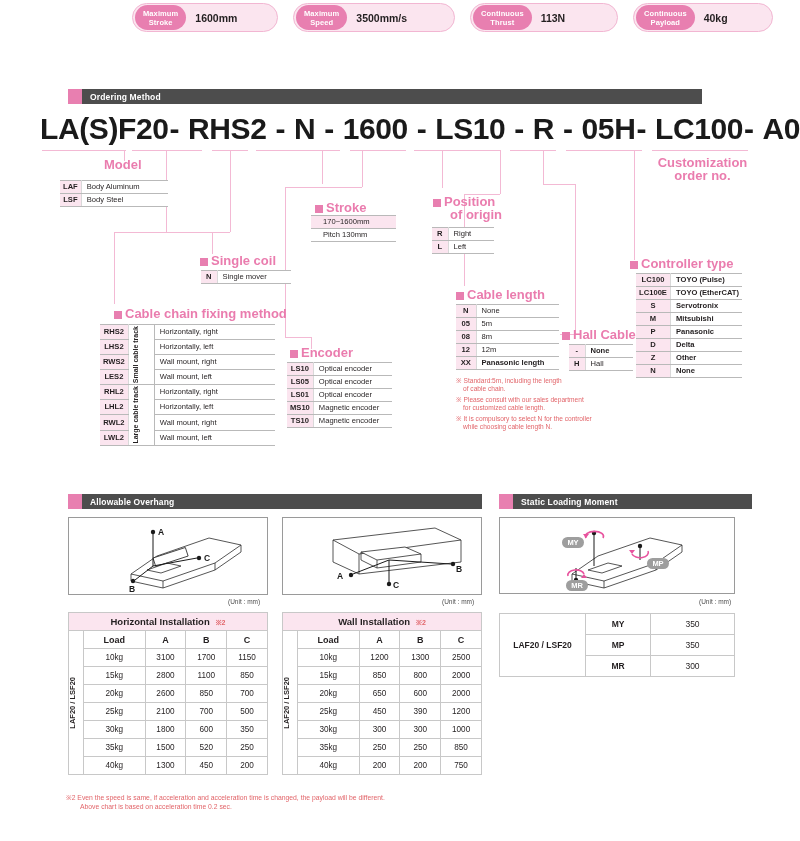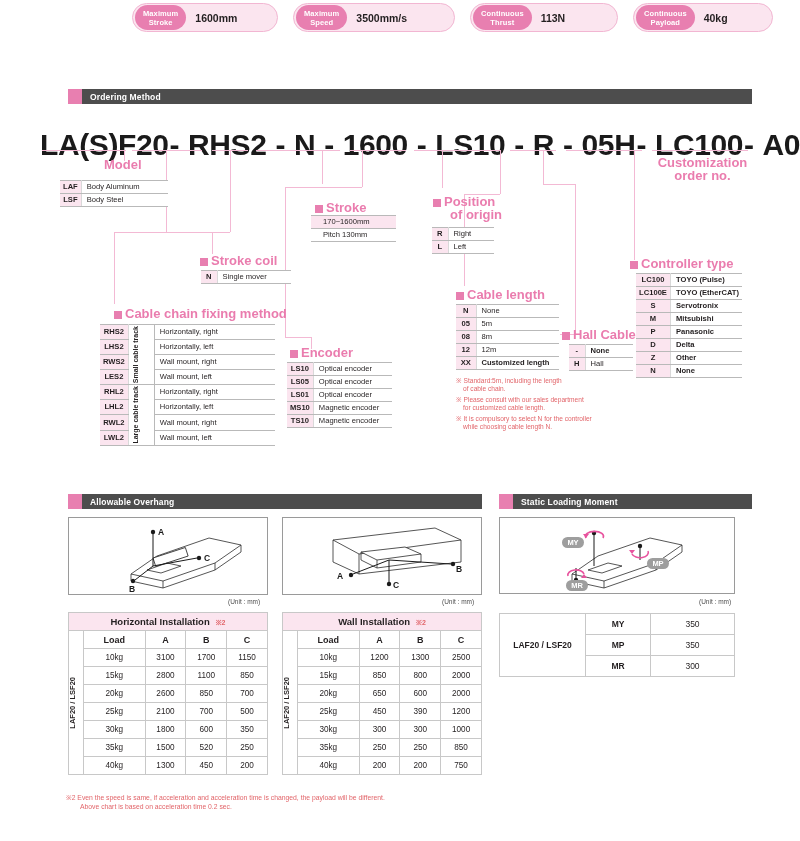--- a/index.html
+++ b/index.html
@@ -39,21 +39,21 @@
     padding-left:8px; letter-spacing:.15px;
   }
 
   
   .code-line {
     position:absolute; left:40px; top:112px; width:730px; height:34px;
     font-size:30px; font-weight:bold; color:#1a1a1a;
     letter-spacing:-0.4px; white-space:nowrap;
     font-family:"Liberation Sans", sans-serif;
   }
-  .code-line .tok { display:inline-block;margin-top:16px; }
+  .code-line .tok { display:inline-block; }
   .code-line .dash { display:inline-block; padding:0 1px; }
 
   
   .uline { position:absolute; height:1px; background:#f3b9d4; }
   .vline { position:absolute; width:1px; background:#f3b9d4; }
 
   
   .gtitle {
     position:absolute; color:#ea7cae; font-weight:bold;
     font-size:10.5px; line-height:12px; white-space:nowrap;
@@ -147,21 +147,21 @@
   </div>
   <div class="pill" style="left:501px; width:140px;">
     <div class="tag">
       <span>Continuous</span>
       <span>Payload</span>
     </div>
     <div class="val">40kg</div>
   </div>
 </div>
 
-<div class="sec-head" style="left:68px; top:89px; width:684px;">
+<div class="sec-head" style="left:68px; top:89px; width:634px;">
   <div class="sq"></div>
   <div class="bar">Ordering Method</div>
 </div>
 
 <div class="code-line">
   <span class="tok">LA(S)F20</span><span class="dash">-</span>
   <span class="tok">RHS2</span> <span class="dash">-</span>
   <span class="tok">N</span> <span class="dash">-</span>
   <span class="tok">1600</span> <span class="dash">-</span>
   <span class="tok">LS10</span> <span class="dash">-</span>
@@ -223,21 +223,21 @@
     <td class="v">Body Aluminum</td>
   </tr>
   <tr>
     <td class="k">LSF</td>
     <td class="v">Body Steel</td>
   </tr>
 </tbody>
   </table>
 
 <div class="gtitle big" style="left:200px; top:255px;">
-  <span class="bullet"></span><span>Stroke coil</span>
+  <span class="bullet"></span><span>Single coil</span>
 </div>
 <table class="opt" style="left:201px; top:270px; width:90px;">
   <tbody>
       <tr>
     <td class="k" style="width:16px;">N</td>
     <td class="v">Single mover</td>
   </tr>
 </tbody>
   </table>
 
@@ -362,21 +362,21 @@
   <tr>
     <td class="k">08</td>
     <td class="v">8m</td>
   </tr>
   <tr>
     <td class="k">12</td>
     <td class="v">12m</td>
   </tr>
   <tr>
     <td class="k">XX</td>
-    <td class="v" style="font-weight:bold;">Customized length</td>
+    <td class="v" style="font-weight:bold;">Panasonic length</td>
   </tr>
 </tbody>
   </table>
 
 <div class="note" style="left:456px; top:377px;">
   <span style="margin-right:2px;">※</span><span>Standard:5m, including the length</span>
 </div>
 <div class="note" style="left:463px; top:385px;">of cable chain.</div>
 <div class="note" style="left:456px; top:396px;">
   <span style="margin-right:2px;">※</span><span>Please consult with our sales department</span>

